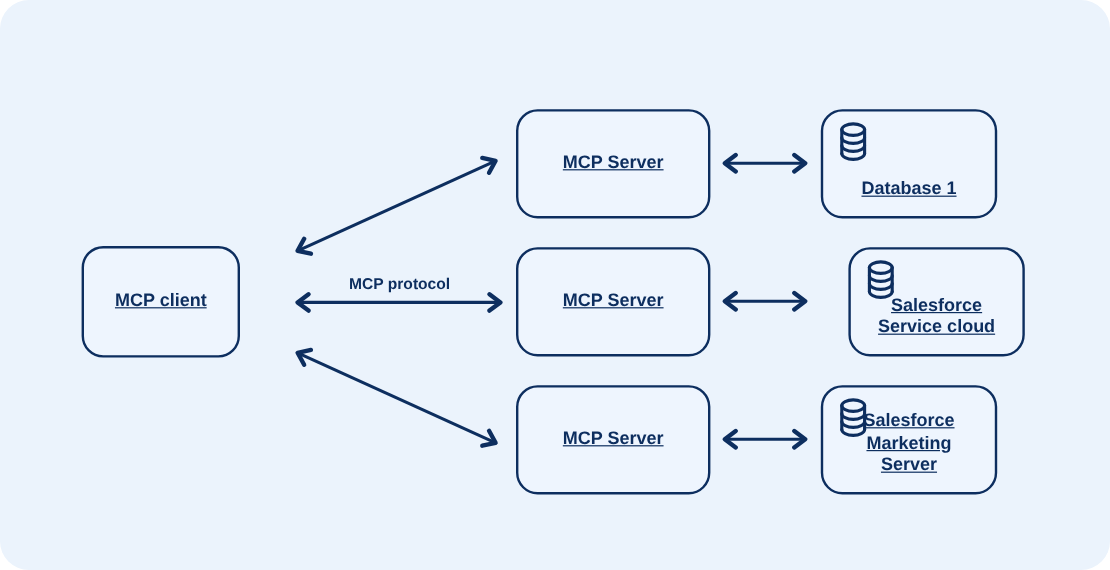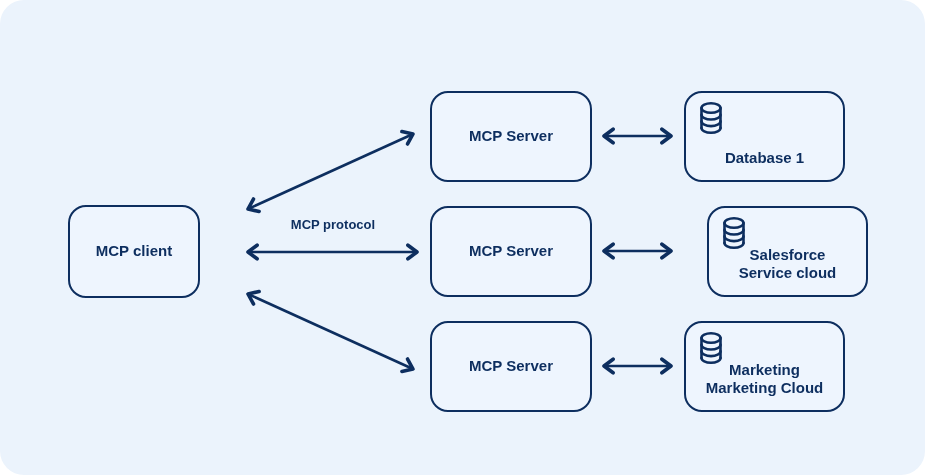--- a/index.html
+++ b/index.html
@@ -23,27 +23,28 @@
     border-radius: 18px;
     background: #eef5fe;
     color: #0d2e5f;
     display: flex;
     align-items: center;
     justify-content: center;
     font-size: 15px;
     font-weight: 700;
     line-height: 1.25;
     text-align: center;
+    text-decoration: underline;
   }
   .client-box   { left: 68px;  top: 205px; width: 132px; height: 93px; }
   .server-box   { left: 430px; width: 162px; height: 91px; }
   .server-1     { top: 91px; }
   .server-2     { top: 206px; }
   .server-3     { top: 321px; }
-  .resource-box { left: 684px; width: 161px; height: 91px;
+  .resource-box { left: 684px; width: 147px; height: 91px;
                   justify-content: flex-end; flex-direction: column;
                   padding-bottom: 12px; }
   .resource-1   { top: 91px; }
   .resource-2   { top: 206px; margin-left: 23px; }
   .resource-3   { top: 321px; }
   .resource-label {
     display: block;
     max-width: 118px;
     margin: 0 auto;
   }
@@ -55,21 +56,21 @@
     height: 34px;
   }
   .arrows {
     position: absolute;
     inset: 0;
     pointer-events: none;
   }
   .protocol-label {
     position: absolute;
     left: 252px;
-    top: 217px;
+    top: 229px;
     width: 162px;
     text-align: center;
     color: #0d2e5f;
     font-size: 13px;
     font-weight: 700;
   }
 </style>
 </head>
 <body>
 
@@ -133,16 +134,16 @@
 
   <div class="node resource-box resource-3">
     <svg class="db-icon" viewBox="0 0 28 34" fill="none" stroke="#0d2e5f" stroke-width="2.6" stroke-linecap="round">
       <ellipse cx="14" cy="7" rx="9.5" ry="4.8"></ellipse>
       <path d="M4.5,7 V27"></path>
         <path d="M23.5,7 V27"></path>
       <path d="M4.5,13.7 A9.5,4.8 0 0 0 23.5,13.7"></path>
       <path d="M4.5,20.3 A9.5,4.8 0 0 0 23.5,20.3"></path>
       <path d="M4.5,27 A9.5,4.8 0 0 0 23.5,27"></path>
     </svg>
-    <span class="resource-label">Marketing Marketing Cloud</span>
+    <span class="resource-label">Salesforce Marketing Server</span>
   </div>
 
 </div>
 
 </body></html>

